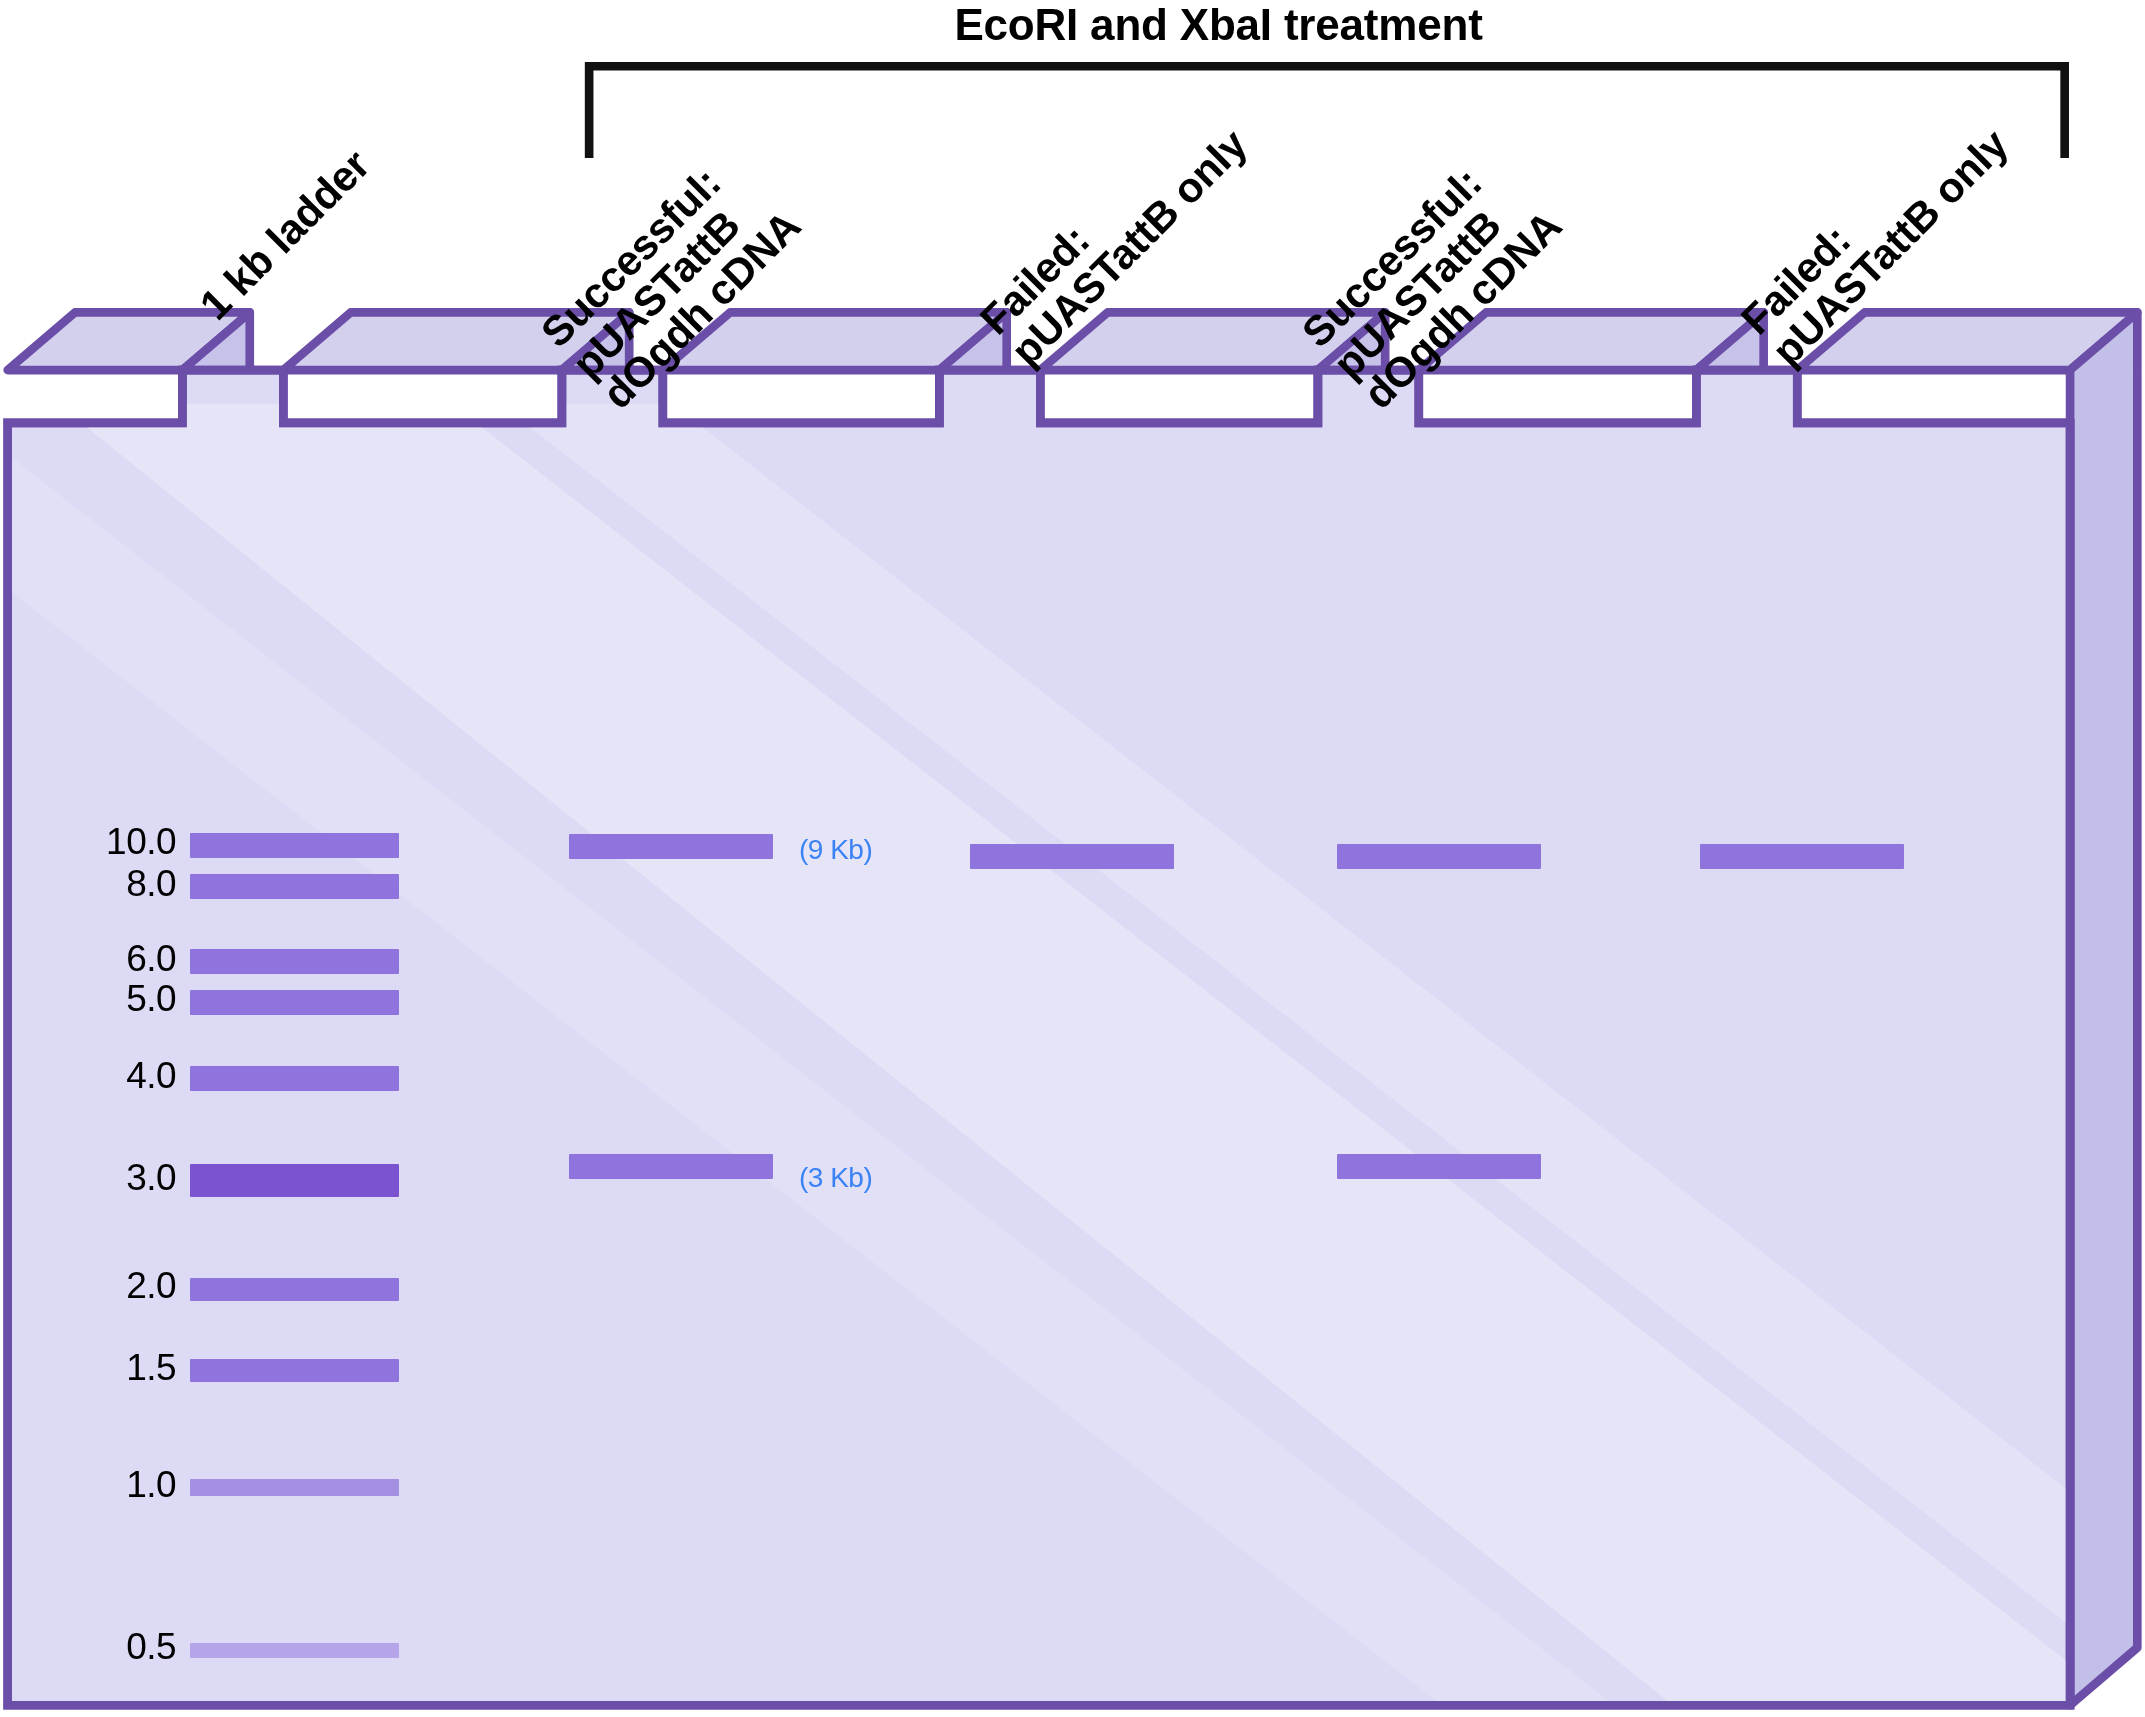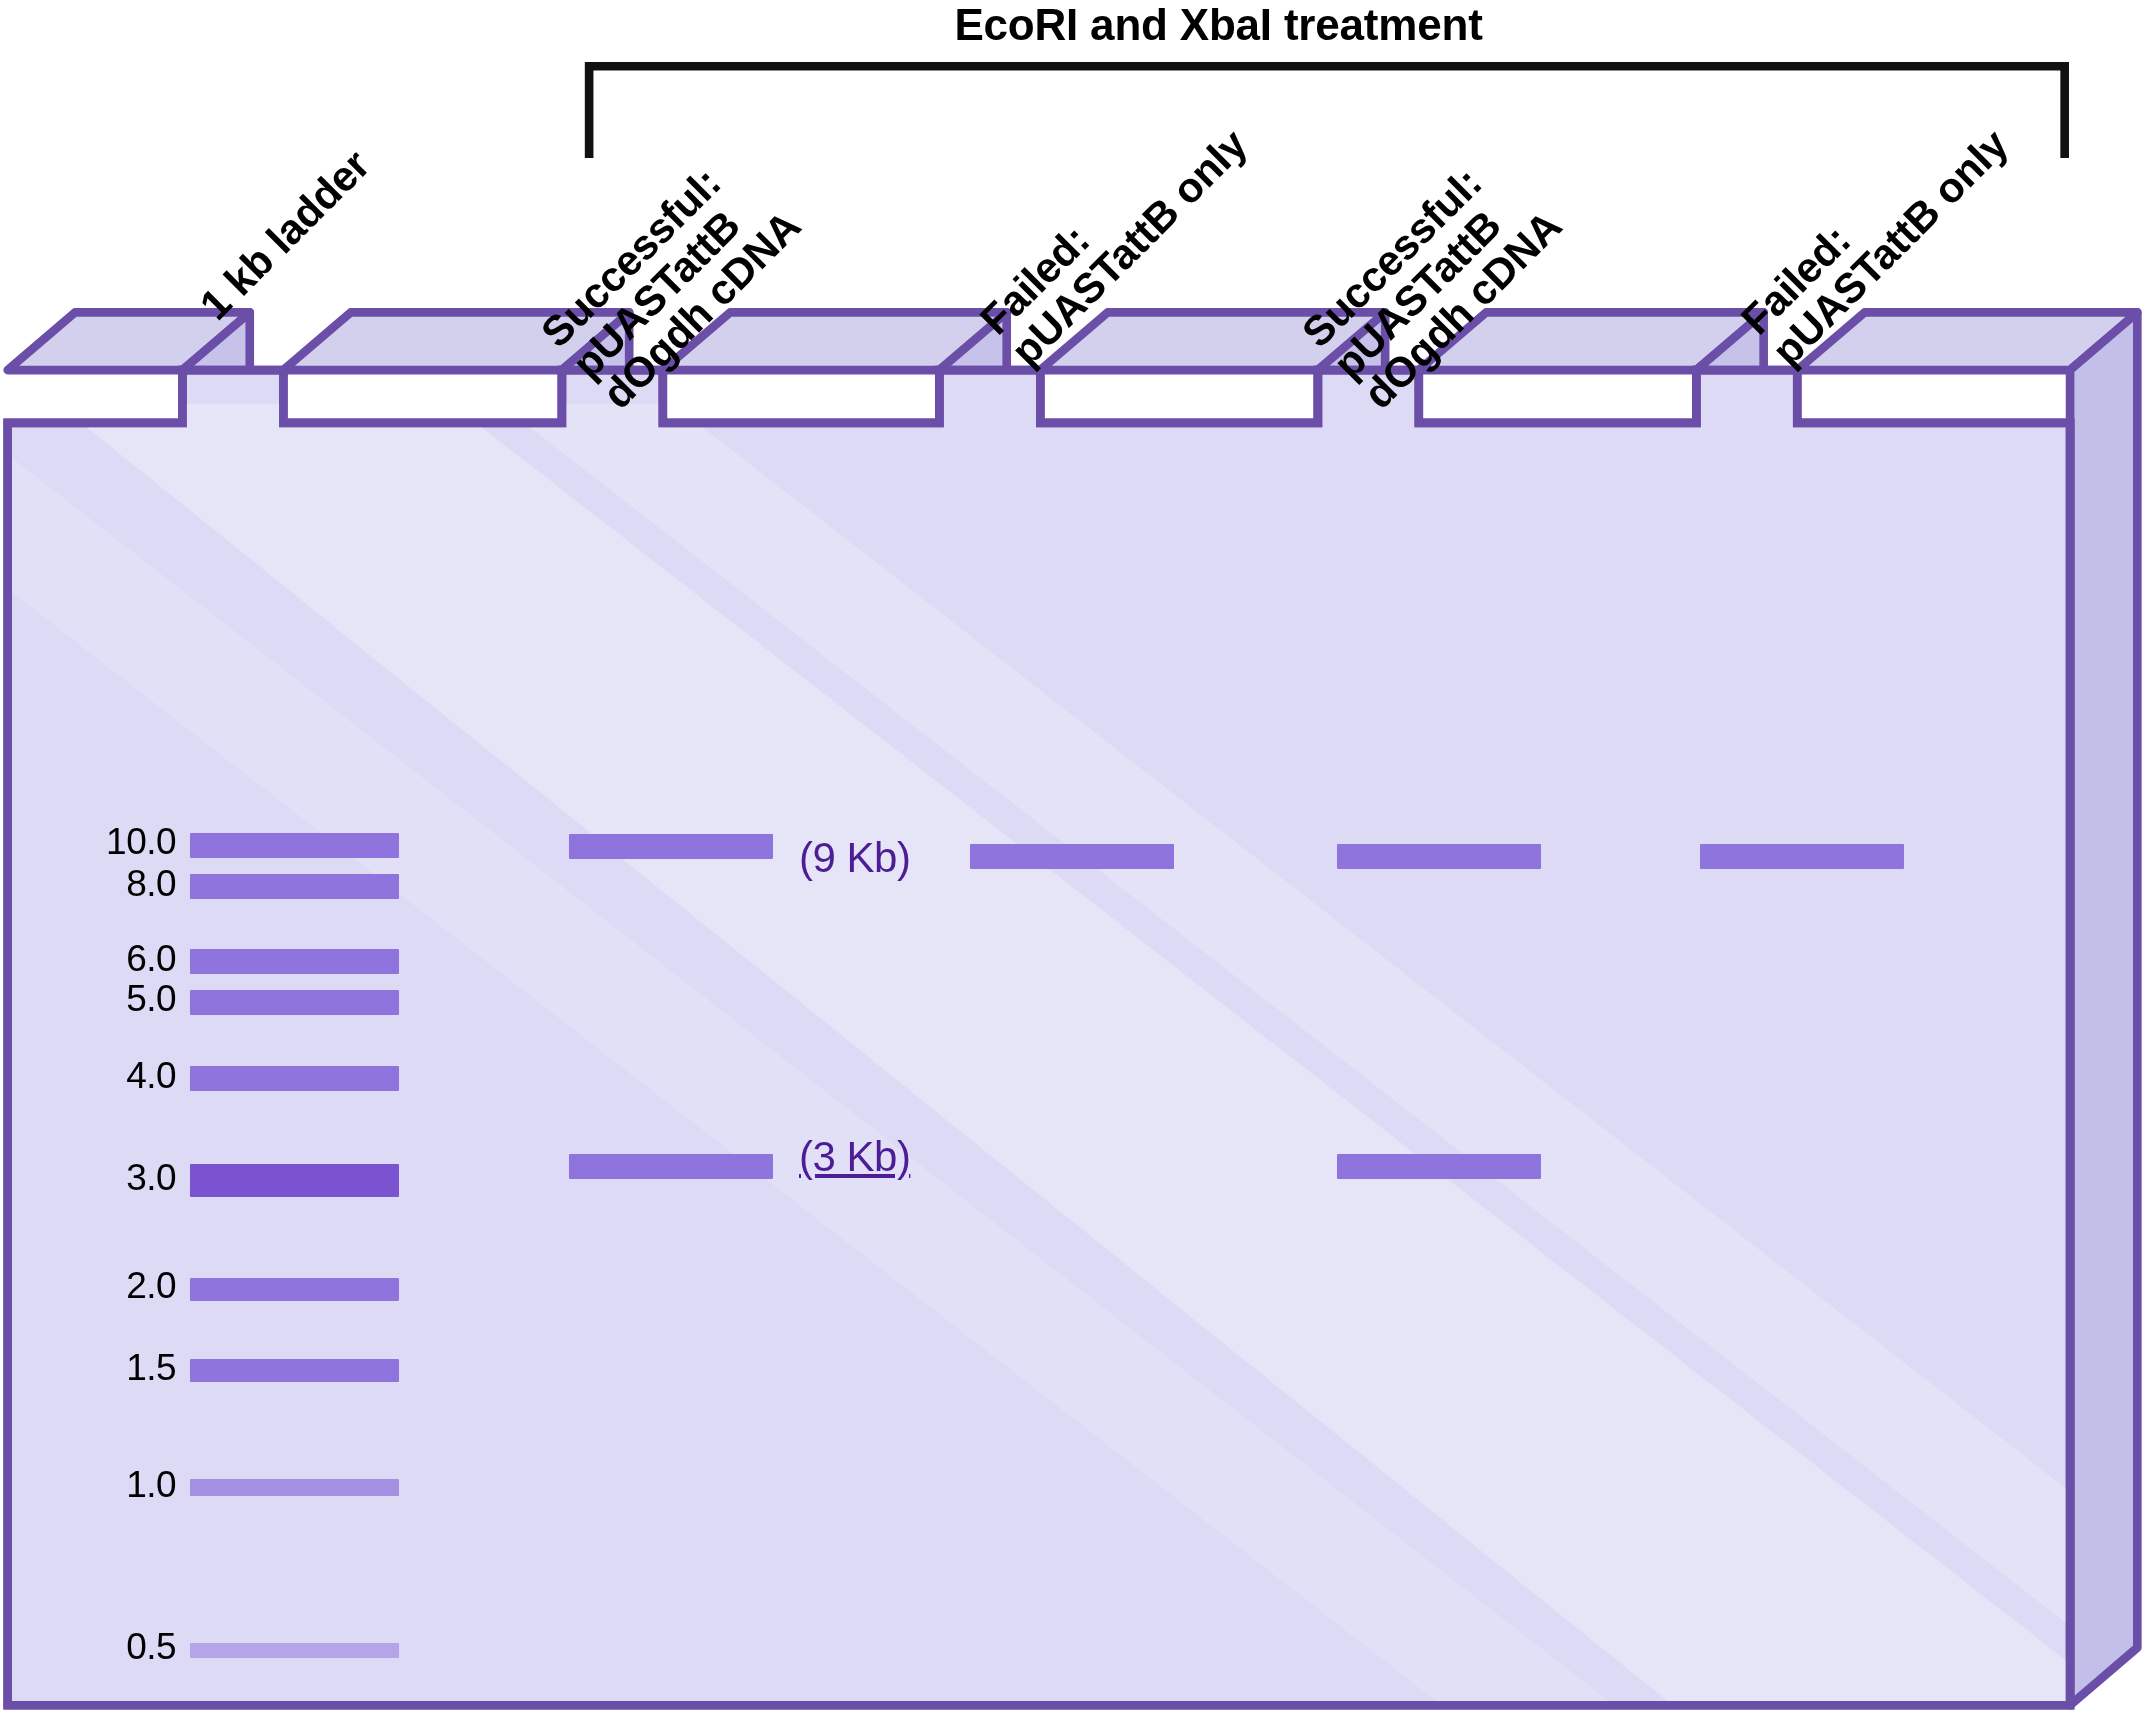--- a/index.html
+++ b/index.html
@@ -75,22 +75,22 @@
   .ladder-tick-label {
     position: absolute;
     font-size: 37px;
     font-weight: normal;
     color: #000000;
     text-align: right;
     letter-spacing: -0.5px;
   }
   .band-annot {
     position: absolute;
-    font-size: 42px;
-    color: #4c1d95;
+    font-size: 28px;
+    color: #3b82f6;
     white-space: nowrap;
     letter-spacing: -0.5px;
   }
 </style>
 </head>
 <body>
 
 <div id="stage">
 
   <div id="bracket-title">
@@ -209,17 +209,17 @@
       <div class="ladder-tick-label" style="left: -1.9px; top: 1464px; width: 178px;">1.0</div>
       <div class="band" style="left: 190px; top: 1643px; width: 209px; height: 15.4px; background: rgb(182, 164, 232);"></div>
       <div class="ladder-tick-label" style="left: -1.9px; top: 1626px; width: 178px;">0.5</div>
       <div class="band" style="left: 569px; top: 834px; width: 204px; height: 25px; background: rgb(142, 116, 220);"></div>
       <div class="band" style="left: 970px; top: 844px; width: 204px; height: 25px; background: rgb(142, 116, 220);"></div>
       <div class="band" style="left: 1337px; top: 844px; width: 204px; height: 25px; background: rgb(142, 116, 220);"></div>
       <div class="band" style="left: 1700px; top: 844px; width: 204px; height: 25px; background: rgb(142, 116, 220);"></div>
       <div class="band" style="left: 569px; top: 1154px; width: 204px; height: 25px; background: rgb(142, 116, 220);"></div>
       <div class="band" style="left: 1337px; top: 1154px; width: 204px; height: 25px; background: rgb(142, 116, 220);"></div>
       <div class="band-annot" style="left: 799px; top: 834px;">(9 Kb)</div>
-      <div class="band-annot" style="left: 799px; top: 1133px; text-decoration: underline;">(3 Kb)</div>
+      <div class="band-annot" style="left: 799px; top: 1162px;">(3 Kb)</div>
     </div>
 
 </div>
 
 
 </body></html>

